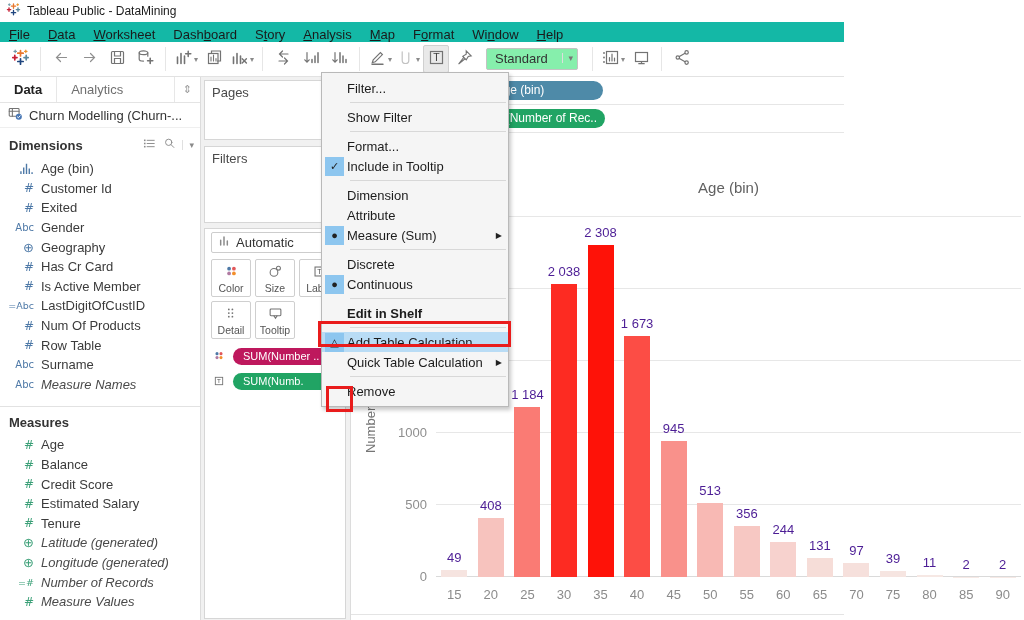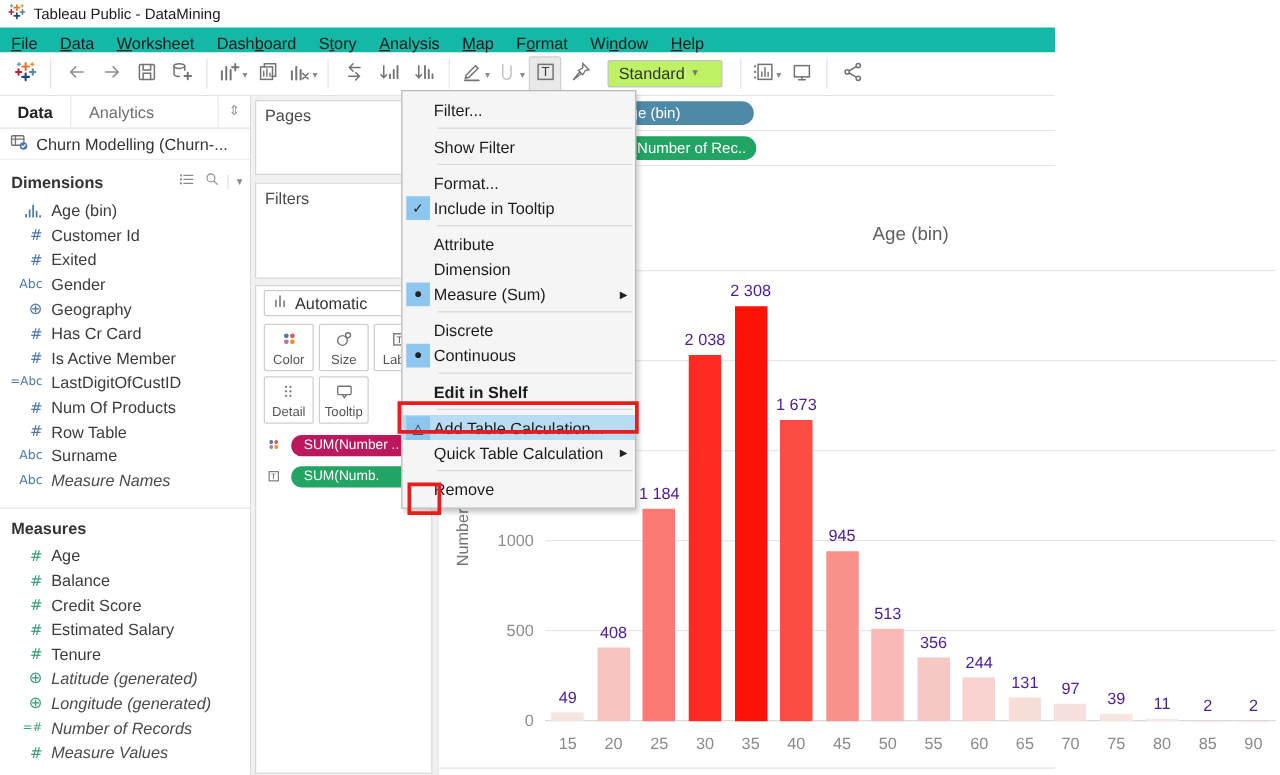--- a/index.html
+++ b/index.html
@@ -11,21 +11,21 @@
   .titlebar { height:22px; display:flex; align-items:center; gap:6px; padding-left:6px; background:#fff; }
   .titlebar .ttext { font-size:12px; color:#1a1a1a; }
   .menubar { height:20px; display:flex; align-items:flex-end; background:#14b8a6; }
   .menubar .mitem { padding:0 9px; font-size:13px; color:#1a1a1a; cursor:default; }
   .menubar .mitem u { text-decoration:underline; }
   .toolbar { height:35px; display:flex; align-items:center; padding:0 6px; background:#fff; border-bottom:1px solid #e2e2e2; }
   .tb-btn { display:flex; align-items:center; justify-content:center; min-width:26px; height:28px; margin:0 1px; border-radius:2px; }
   .tb-btn.active { background:#e9e9e9; border:1px solid #d0d0d0; }
   .tb-caret { font-size:8px; color:#8a8a8a; margin-left:1px; }
   .tb-sep { width:1px; height:24px; background:#e6e6e6; margin:0 6px; }
-  .tb-dropdown { display:flex; align-items:center; width:92px; height:22px; border:1px solid #c3c3c3; border-radius:2px; margin:0 8px; padding:0 4px 2px 8px; font-size:13px; color:#333; background:#bef264; }
+  .tb-dropdown { display:flex; align-items:center; justify-content:space-between; width:92px; height:22px; border:1px solid #c3c3c3; border-radius:2px; margin:0 8px; padding:0 4px 2px 8px; font-size:13px; color:#333; background:#86efac; }
   .tb-dropdown .dd-caret { font-size:9px; color:#777; border-left:1px solid #ddd; padding-left:5px; }
 
   
   .main { position:absolute; top:77px; left:0; right:0; bottom:0; }
   .sidebar { position:absolute; left:0; top:0; bottom:0; width:201px; background:#fff; border-right:1px solid #dcdcdc; }
   .shelfpanel { position:absolute; left:201px; top:0; bottom:0; width:149px; background:#f1f1f1; }
   .worksheet { position:absolute; left:350px; top:0; right:0; bottom:0; background:#fff; border-left:1px solid #dcdcdc; }
 
   
   .side-tabs { display:flex; height:26px; border-bottom:1px solid #e4e4e4; align-items:stretch; }
@@ -667,25 +667,25 @@
       </div>
       <div class="mi">
         <span class="mi-gutter">
           <span class="state-box">✓</span>
         </span>
         <span class="mi-label">Include in Tooltip</span>
       </div>
       <div class="mi-sep"></div>
       <div class="mi">
         <span class="mi-gutter"></span>
+        <span class="mi-label">Dimension</span>
+      </div>
+      <div class="mi">
+        <span class="mi-gutter"></span>
         <span class="mi-label">Attribute</span>
-      </div>
-      <div class="mi">
-        <span class="mi-gutter"></span>
-        <span class="mi-label">Dimension</span>
       </div>
       <div class="mi">
         <span class="mi-gutter">
           <span class="state-box">●</span>
         </span>
         <span class="mi-label">Measure (Sum)</span>
         <span class="mi-sub">▶</span>
       </div>
       <div class="mi-sep"></div>
       <div class="mi">

